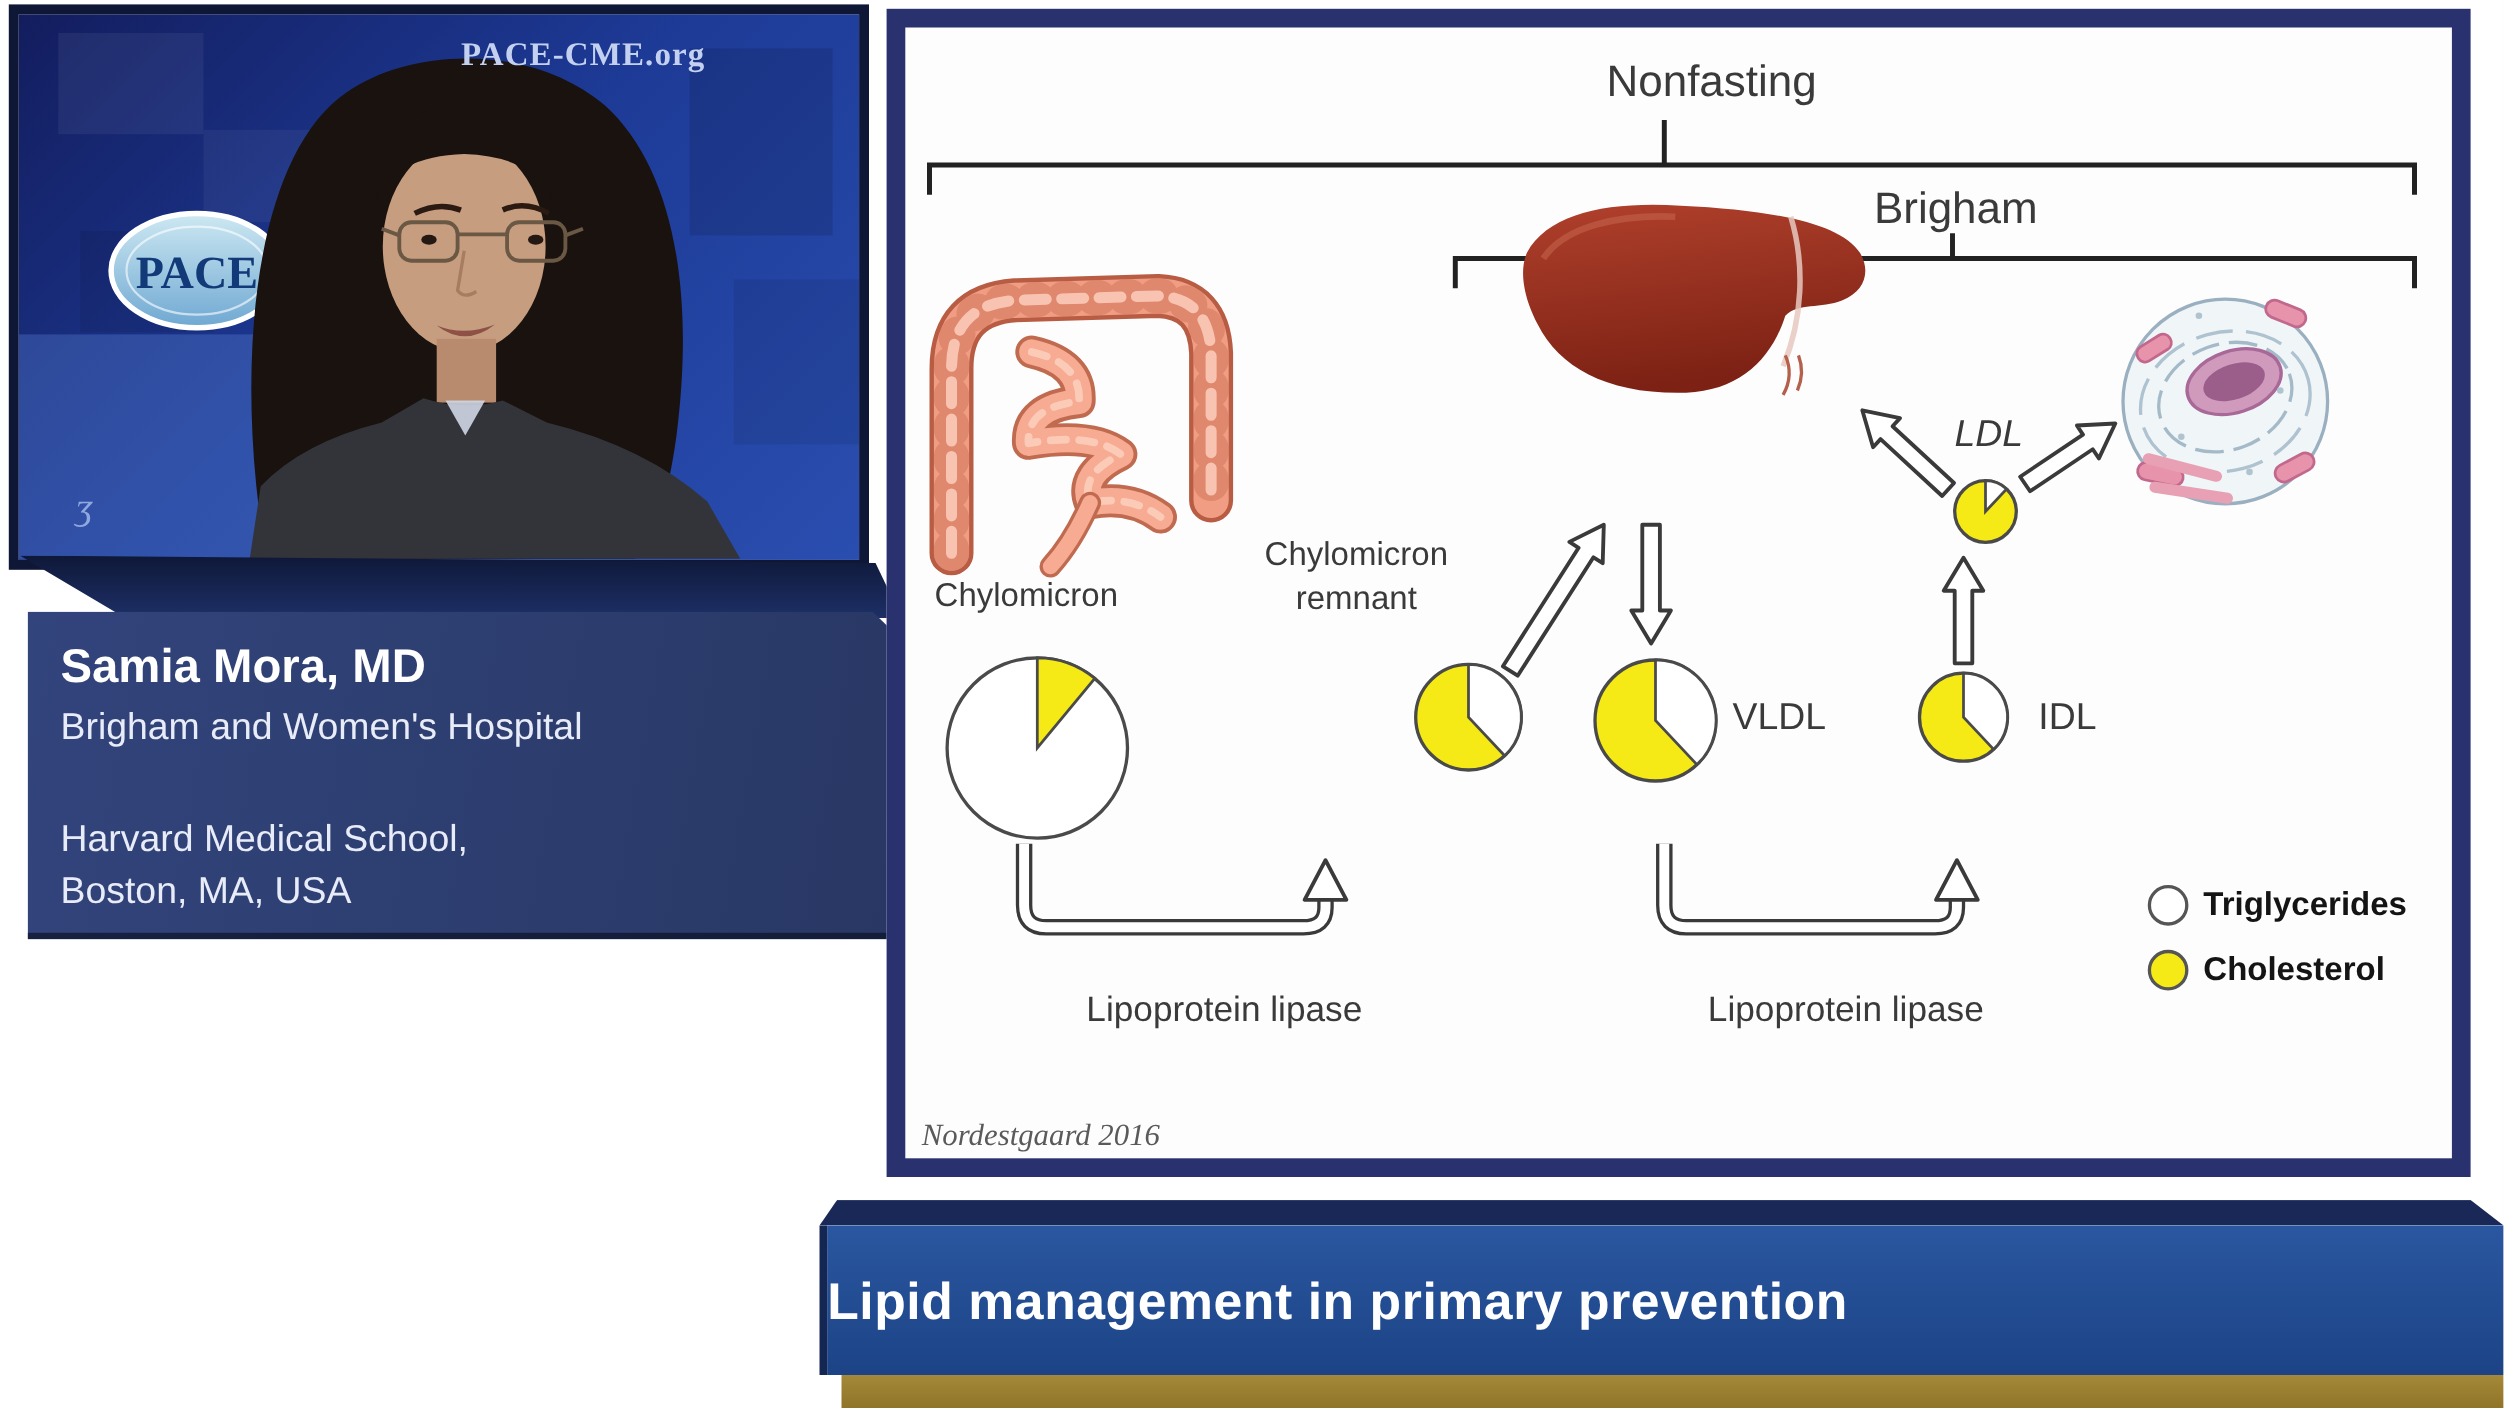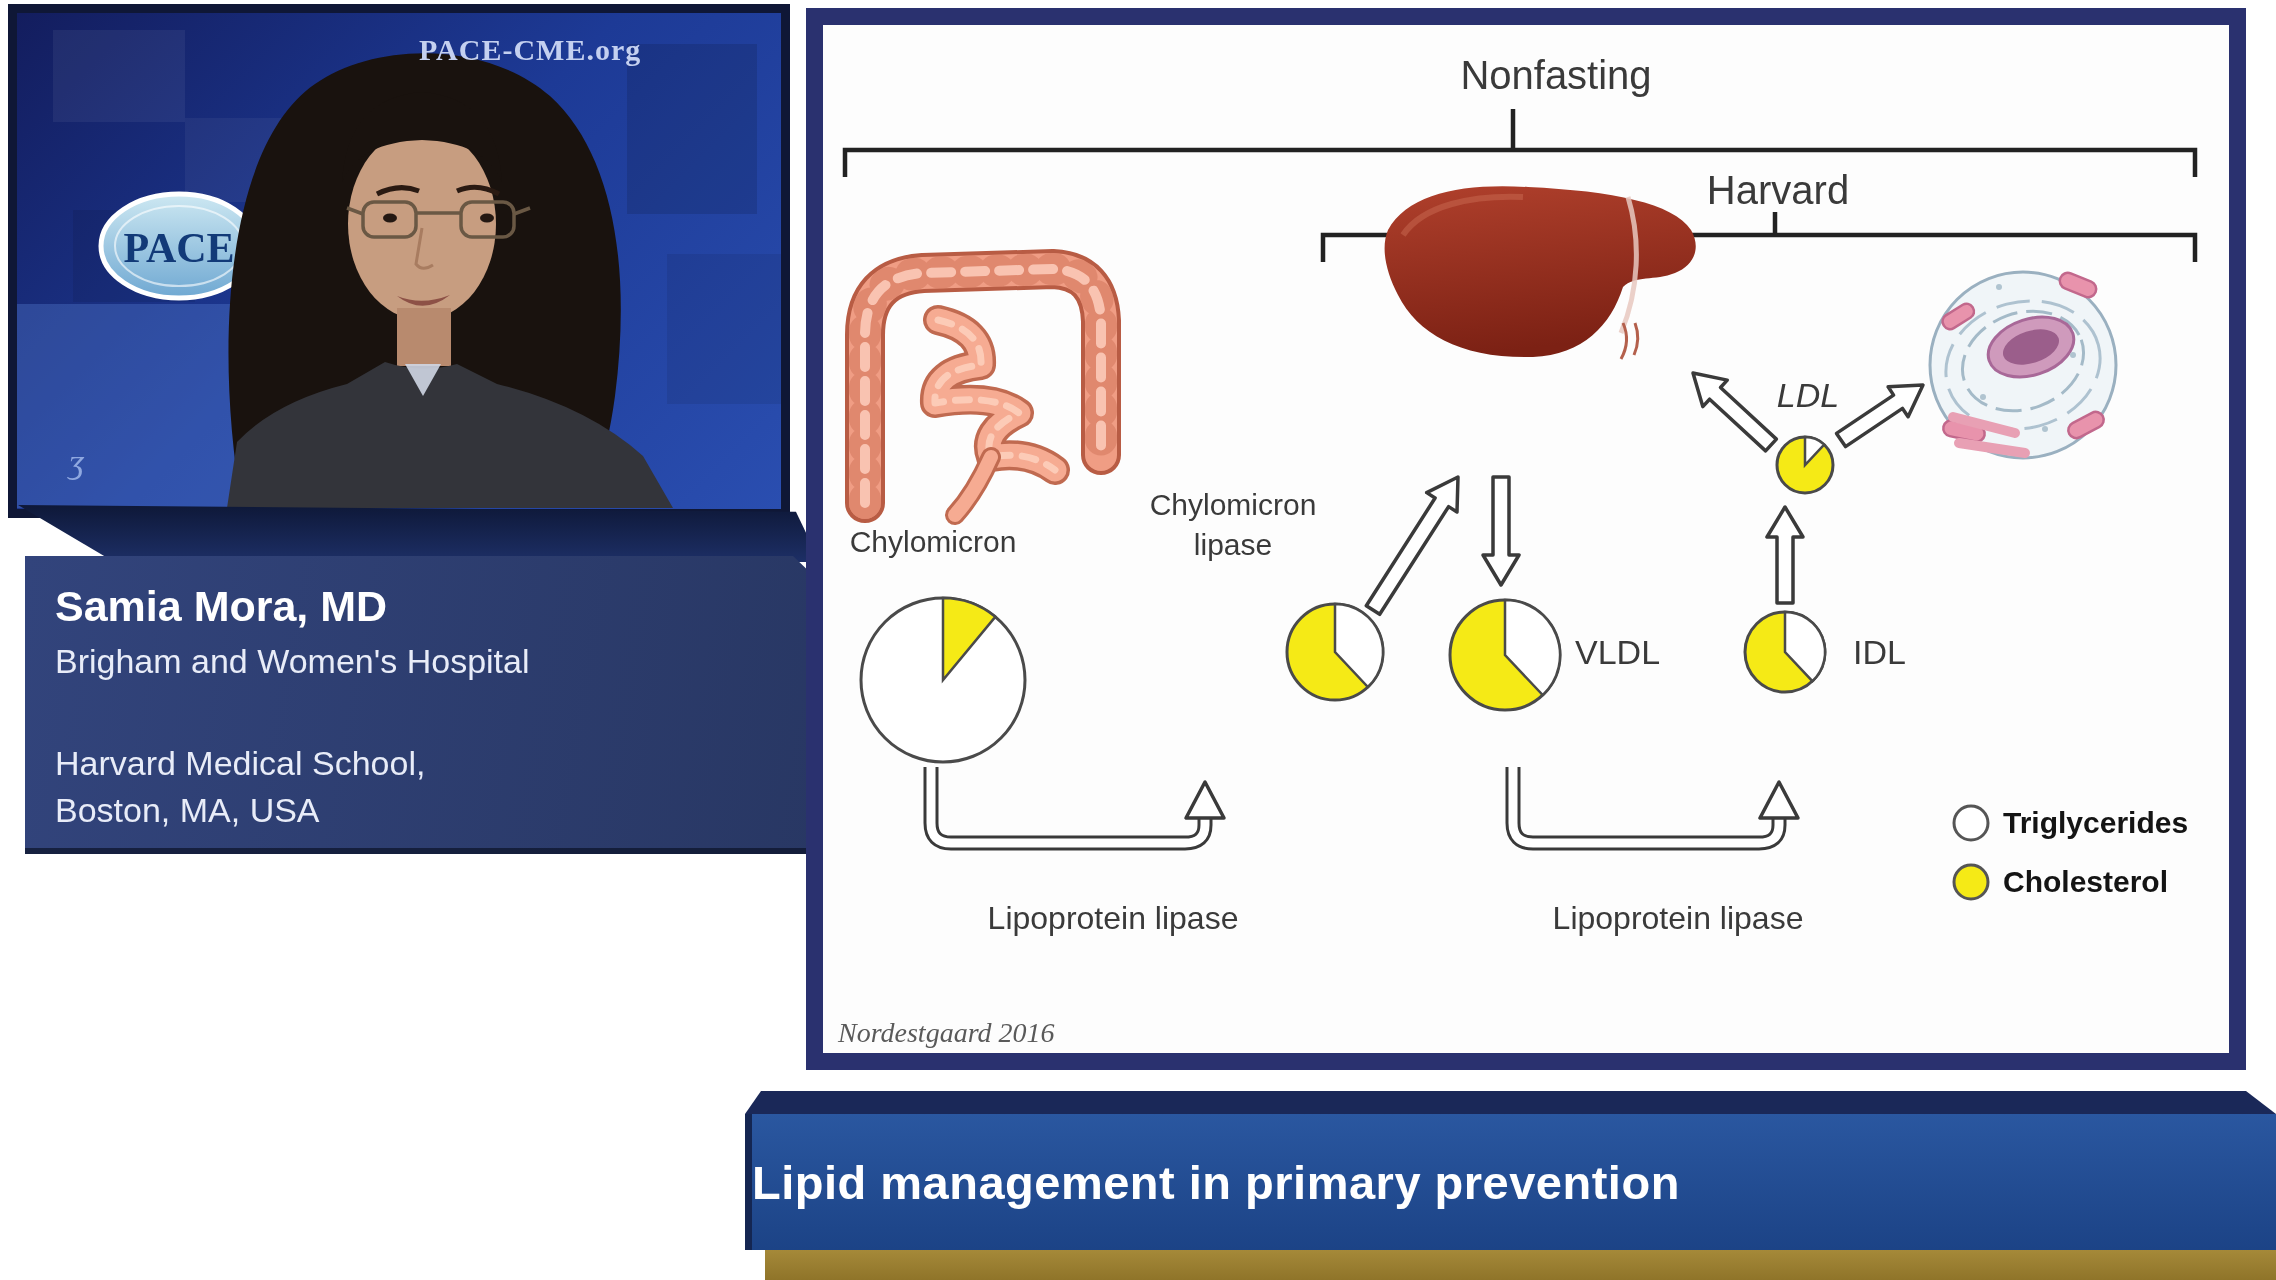--- a/index.html
+++ b/index.html
@@ -206,25 +206,25 @@
           <path d="M982,440 L982,412 A28,28 0 0 1 1001.2,419.6 Z" fill="#ffffff" stroke="#4a4a4a" stroke-width="2.5"></path>
         </g>
 
       <g stroke="#555555" stroke-width="3">
         <circle id="legend-dot-0" cx="1148" cy="798" r="17" fill="#ffffff"></circle>
         <circle id="legend-dot-1" cx="1148" cy="857" r="17" fill="#f5ea16"></circle>
       </g>
     </svg>
 
     <div class="dlabel centered bracket-label" style="left:733px; top:50px;">Nonfasting</div>
-    <div class="dlabel centered bracket-label" style="left:955px; top:165px;">Harvard</div>
+    <div class="dlabel centered bracket-label" style="left:955px; top:165px;">Brigham</div>
 
     <div class="dlabel centered pie-label" style="left:110px; top:517px;">Chylomicron</div>
     <div class="dlabel centered pie-label" style="left:410px; top:480px;">Chylomicron</div>
-    <div class="dlabel centered pie-label" style="left:410px; top:520px;">lipase</div>
+    <div class="dlabel centered pie-label" style="left:410px; top:520px;">remnant</div>
 
     <div class="dlabel side-label" style="left:752px; top:627px;">VLDL</div>
     <div class="dlabel side-label" style="left:1030px; top:627px;">IDL</div>
     <div class="dlabel centered side-label" style="left:985px; top:370px; transform:translate(-50%,-50%);font-style:italic;">LDL</div>
 
     <div class="dlabel centered lp-label" style="left:290px; top:893px;">Lipoprotein lipase</div>
     <div class="dlabel centered lp-label" style="left:855px; top:893px;">Lipoprotein lipase</div>
 
     <div class="dlabel legend-label" style="left:1180px; top:798px;">Triglycerides</div>
     <div class="dlabel legend-label" style="left:1180px; top:857px;">Cholesterol</div>

